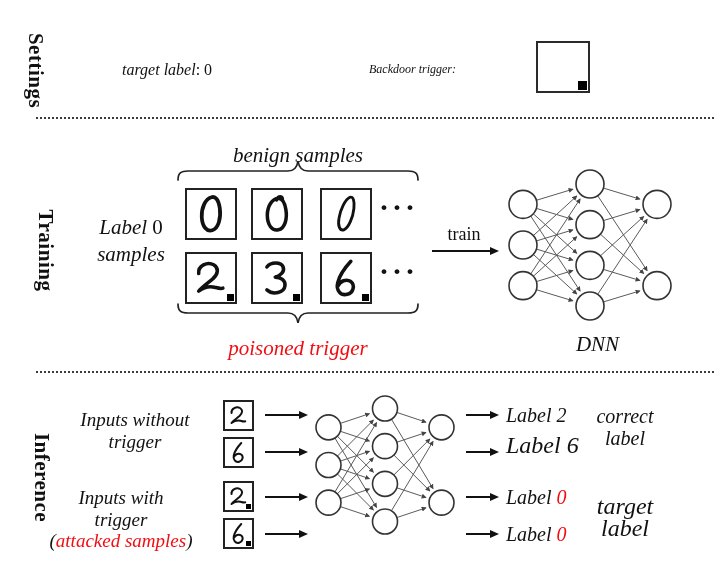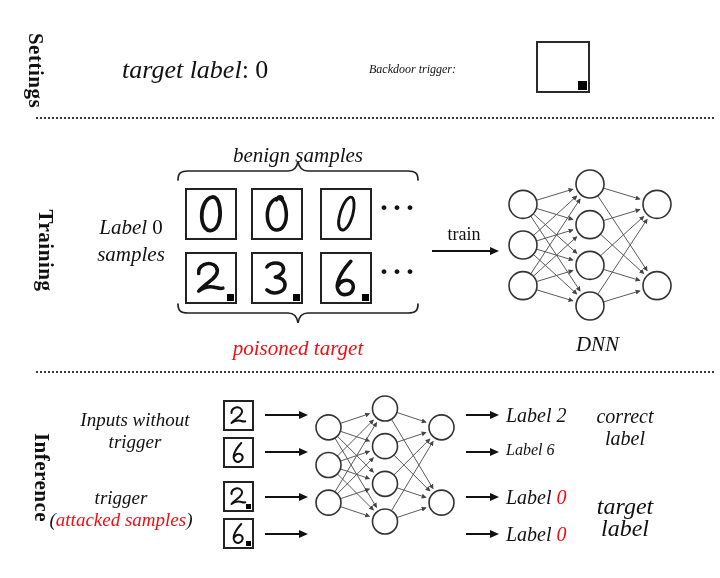--- a/index.html
+++ b/index.html
@@ -35,21 +35,21 @@
 </head>
 <body>
 
 <div id="canvas">
 
   <div class="abs sep" style="top:117px"></div>
   <div class="abs sep" style="top:371px"></div>
 
   <div class="abs vlabel" style="left:-20px;top:58px">Settings</div>
 
-  <div class="abs nowrap" style="left:122px;top:58px;font-size:26px;line-height:23px">
+  <div class="abs nowrap" style="left:122px;top:58px;font-size:16px;line-height:23px">
     <span class="it">target label</span><span>: 0</span>
   </div>
 
   <div class="abs it nowrap" style="left:369px;top:58px;font-size:12px;line-height:23px">Backdoor trigger:</div>
 
   <div class="abs trigger-square" style="left:536px;top:41px">
     <span class="trig"></span>
   </div>
 
   <div class="abs vlabel" style="left:-10px;top:238px">Training</div>
@@ -97,21 +97,21 @@
   <div class="dbox big" style="left:320px;top:252px">
       <svg viewBox="0 0 100 100">
         <path d="M61 12 C49 25 35 45 31 61 C27 78 38 91 53 87 C67 84 71 66 61 58 C51 51 36 57 32 68" fill="none" stroke="#111" stroke-width="8" stroke-linecap="round" stroke-linejoin="round"></path>
       </svg>
       <span class="trig"></span>
     </div>
 
   <div class="abs ellip" style="left:379px;top:192px">···</div>
   <div class="abs ellip" style="left:379px;top:256px">···</div>
 
-  <div class="abs it ctr fig-label red" style="left:198px;top:336px;width:200px">poisoned target</div>
+  <div class="abs it ctr fig-label red" style="left:198px;top:336px;width:200px">poisoned trigger</div>
 
   <div class="abs ctr" style="left:430px;top:224px;width:68px;font-size:18px">train</div>
   <div class="harrow" style="left:432px;top:250px;width:58px"></div>
 
   <svg class="abs" style="left:505px;top:164px" width="170" height="162">
       <defs>
         <marker id="ah0" viewBox="0 0 6 6" refX="5" refY="3" markerWidth="5" markerHeight="5" orient="auto">
           <path d="M0 0L6 3L0 6z" fill="#444"></path>
         </marker>
       </defs>
@@ -148,20 +148,21 @@
   <div class="abs it ctr fig-label" style="left:545px;top:332px;width:105px">DNN</div>
 
   <div class="abs vlabel" style="left:-14px;top:465px">Inference</div>
 
   <div class="abs it ctr small-it" style="left:55px;top:409px;width:160px">
     <div>Inputs without</div>
     <div>trigger</div>
   </div>
 
   <div class="abs it ctr small-it" style="left:22px;top:487px;width:198px;line-height:21.5px">
+    <div>Inputs with</div>
     <div>trigger</div>
     <div class="nowrap"><span>(</span><span class="red">attacked samples</span><span>)</span></div>
   </div>
 
   <div class="dbox sm" style="left:223px;top:400px">
       <svg viewBox="0 0 100 100">
         <path d="M22 40 C20 22 42 12 56 20 C68 27 67 40 54 52 C42 62 28 72 22 80 C34 71 46 68 58 71 C66 73 72 75 77 73" fill="none" stroke="#111" stroke-width="8" stroke-linecap="round" stroke-linejoin="round"></path>
       </svg>
     </div>
   <div class="dbox sm" style="left:223px;top:437px">
@@ -225,21 +226,21 @@
     </svg>
 
   <div class="harrow" style="left:466px;top:414px;width:24px"></div>
   <div class="harrow" style="left:466px;top:451px;width:24px"></div>
   <div class="harrow" style="left:466px;top:496px;width:24px"></div>
   <div class="harrow" style="left:466px;top:533px;width:24px"></div>
 
   <div class="abs it nowrap" style="left:506px;top:404px;font-size:20px">
     <span>Label</span>
     <span>2</span></div>
-  <div class="abs it nowrap" style="left:506px;top:441px;font-size:16px">
+  <div class="abs it nowrap" style="left:506px;top:432px;font-size:24px">
     <span>Label</span>
     <span>6</span></div>
   <div class="abs it nowrap" style="left:506px;top:486px;font-size:20px">
     <span>Label</span>
     <span class="red">0</span></div>
   <div class="abs it nowrap" style="left:506px;top:523px;font-size:20px">
     <span>Label</span>
     <span class="red">0</span></div>
 
   <div class="abs it ctr" style="left:575px;top:405px;width:100px;font-size:20px;line-height:22px">

